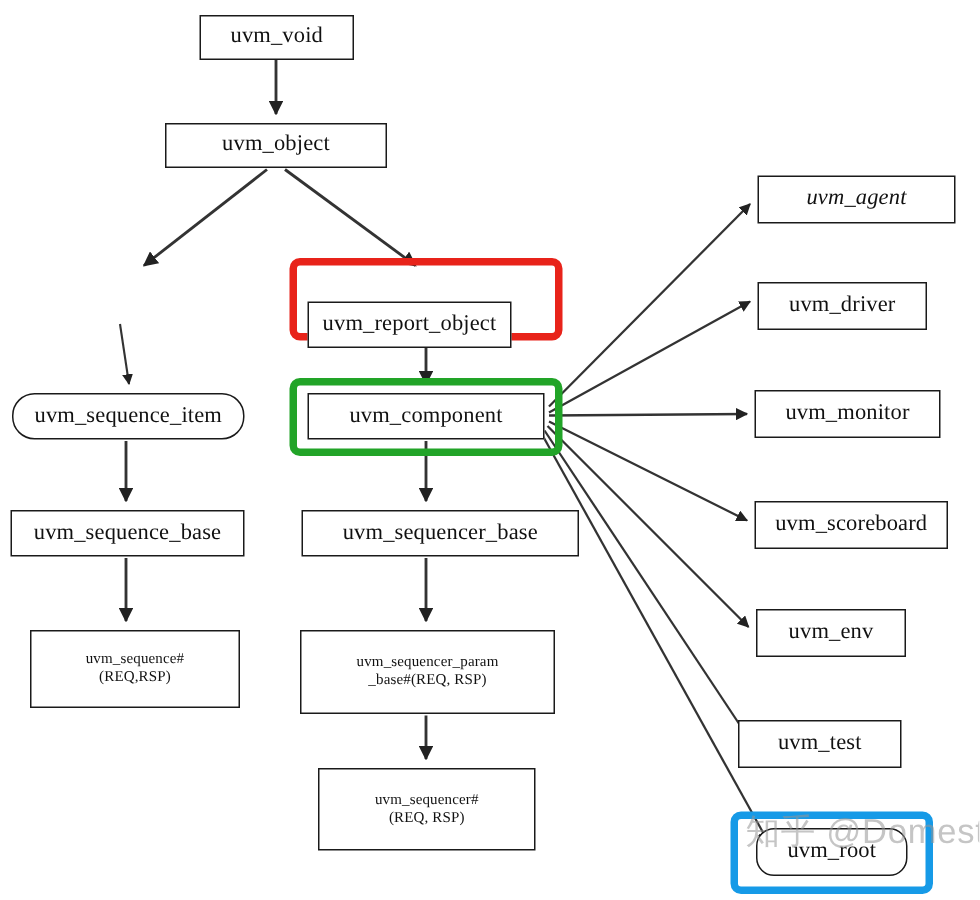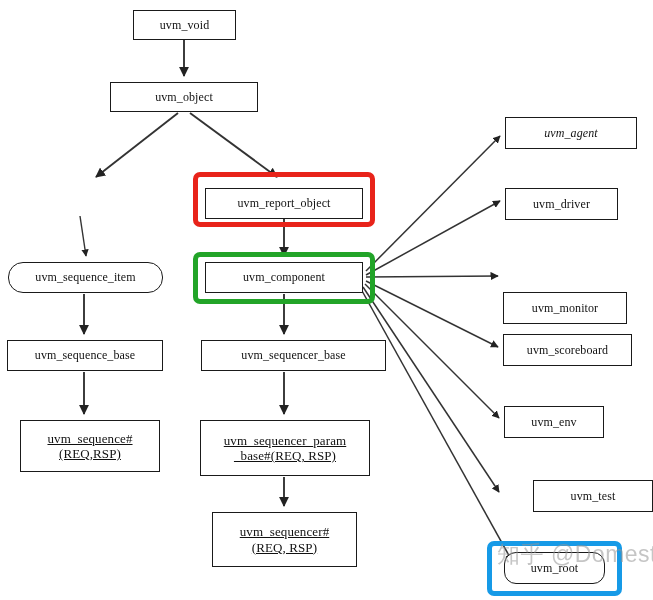--- a/index.html
+++ b/index.html
@@ -18,27 +18,27 @@
   .node {
     position: absolute;
     box-sizing: border-box;
     border: 1.6px solid #1a1a1a;
     background: #ffffff;
     color: #111111;
     display: flex;
     align-items: center;
     justify-content: center;
     text-align: center;
-    font-size: 12px;
+    font-size: 15px;
     line-height: 1.18;
     letter-spacing: 0.1px;
     white-space: pre-line;
     z-index: 3;
   }
-  .node.two-line { font-size: 13px; text-decoration: underline; }
+  .node.two-line { font-size: 10px; }
   .hl {
     position: absolute;
     box-sizing: border-box;
     border-radius: 7px;
     background: transparent;
     z-index: 2;
   }
   .hl-red   { border: 5px solid #e8231a; }
   .hl-green { border: 5px solid #22a428; }
   .hl-blue  { border: 5px solid #169ae7; }
@@ -98,34 +98,34 @@
       <path stroke-width="1.5" d="M 361 289 L 512 561"></path>
     </g>
   </svg>
 
   <div class="hl hl-red" style="left: 193px; top: 172px; width: 182px; height: 55px; border-color: rgb(232, 35, 26);"></div>
   <div class="hl hl-green" style="left: 193px; top: 252px; width: 182px; height: 52px; border-color: rgb(34, 164, 40);"></div>
   <div class="hl hl-blue" style="left: 487px; top: 541px; width: 135px; height: 55px; border-color: rgb(22, 154, 231);"></div>
 
   <div class="node" style="left: 133px; top: 10px; width: 103px; height: 30px;">uvm_void</div>
   <div class="node" style="left: 110px; top: 82px; width: 148px; height: 30px;">uvm_object</div>
-  <div class="node" style="left: 205px; top: 188px; width: 158px; height: 31px;">uvm_report_object</div>
+  <div class="node" style="left: 205px; top: 201px; width: 136px; height: 31px;">uvm_report_object</div>
   <div class="node" style="left: 8px; top: 262px; width: 155px; height: 31px; border-radius: 15px;">uvm_sequence_item</div>
   <div class="node" style="left: 205px; top: 262px; width: 158px; height: 31px;">uvm_component</div>
   <div class="node" style="left: 7px; top: 340px; width: 156px; height: 31px;">uvm_sequence_base</div>
   <div class="node" style="left: 201px; top: 340px; width: 185px; height: 31px; text-align: center;">uvm_sequencer_base</div>
   <div class="node two-line" style="left: 20px; top: 420px; width: 140px; height: 52px;">uvm_sequence#
 (REQ,RSP)</div>
   <div class="node two-line" style="left: 200px; top: 420px; width: 170px; height: 56px;">uvm_sequencer_param
 _base#(REQ, RSP)</div>
   <div class="node two-line" style="left: 212px; top: 512px; width: 145px; height: 55px;">uvm_sequencer#
 (REQ, RSP)</div>
   <div class="node" style="left: 505px; top: 117px; width: 132px; height: 32px; font-style: italic;">uvm_agent</div>
   <div class="node" style="left: 505px; top: 188px; width: 113px; height: 32px;">uvm_driver</div>
-  <div class="node" style="left: 503px; top: 260px; width: 124px; height: 32px; margin-top: 32px;">uvm_monitor</div>
+  <div class="node" style="left: 503px; top: 260px; width: 124px; height: 32px;">uvm_monitor</div>
   <div class="node" style="left: 503px; top: 334px; width: 129px; height: 32px;">uvm_scoreboard</div>
   <div class="node" style="left: 504px; top: 406px; width: 100px; height: 32px;">uvm_env</div>
-  <div class="node" style="left: 533px; top: 480px; width: 120px; height: 32px;">uvm_test</div>
+  <div class="node" style="left: 492px; top: 480px; width: 109px; height: 32px;">uvm_test</div>
   <div class="node" style="left: 504px; top: 552px; width: 101px; height: 32px; border-radius: 12px;">uvm_root</div>
 
   <div class="watermark" id="wm-main">知乎 @Domestin</div>
 
 </div>
 
 </body></html>

